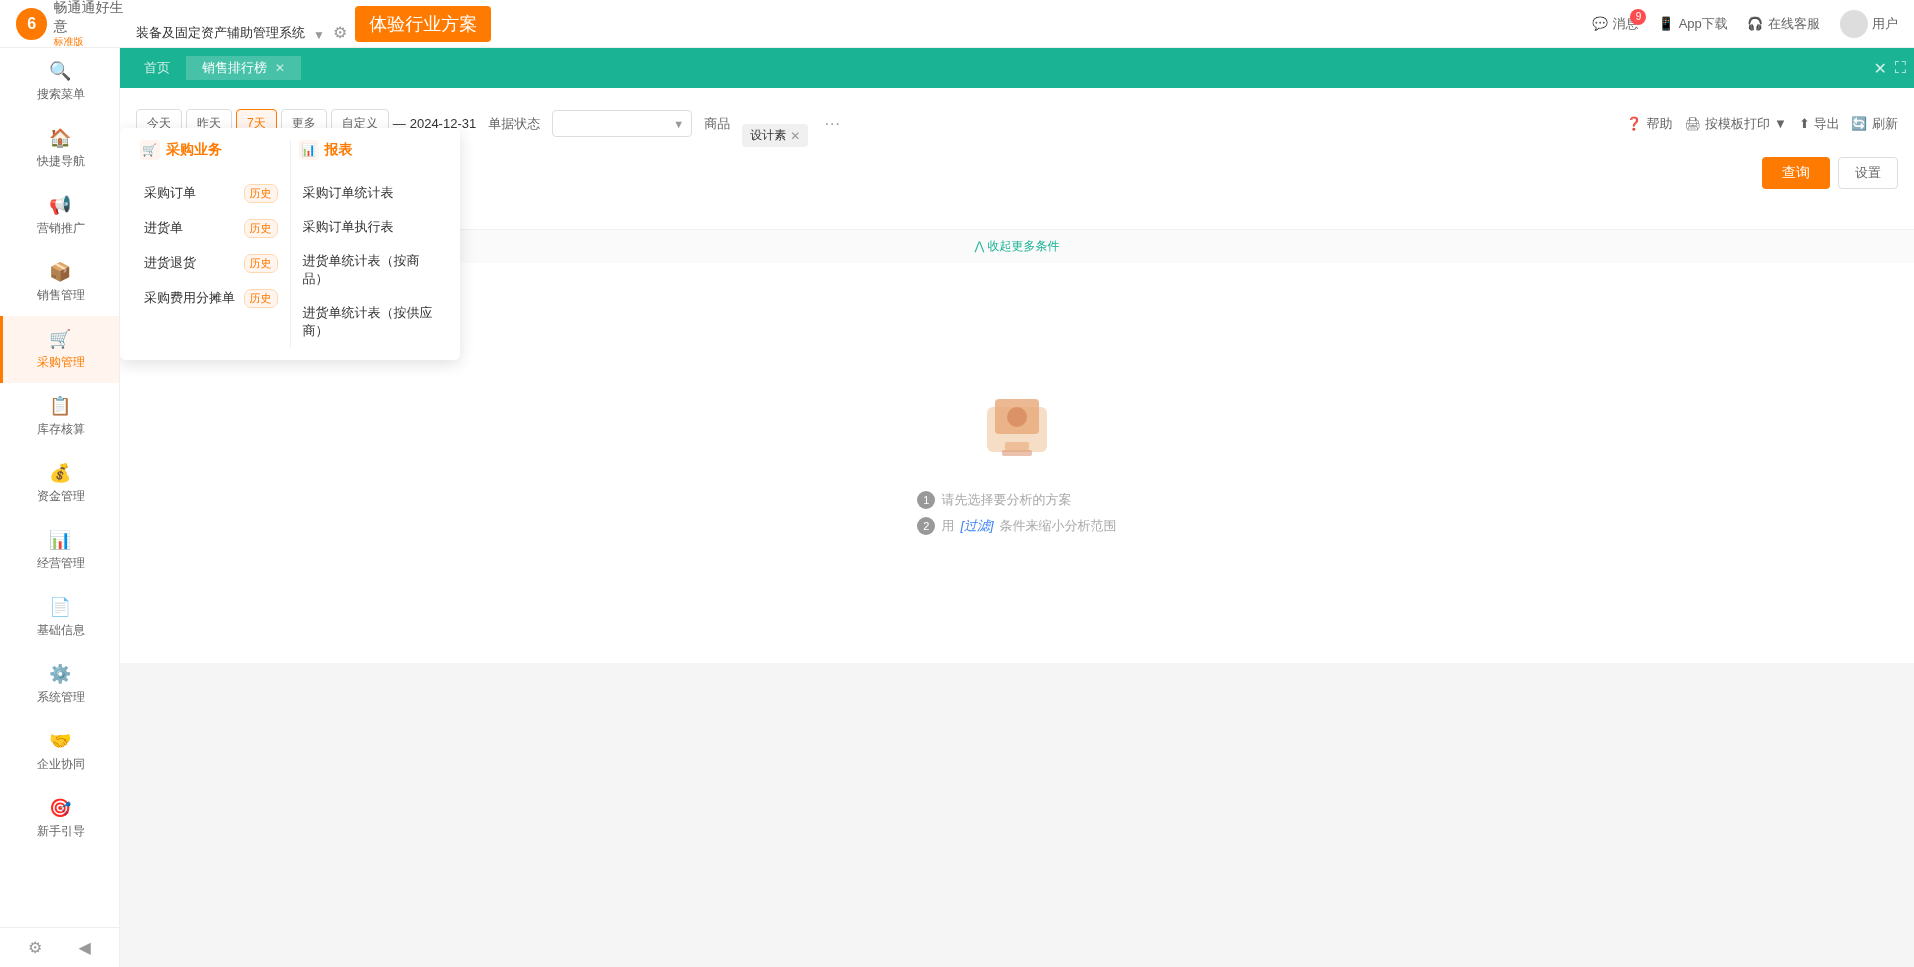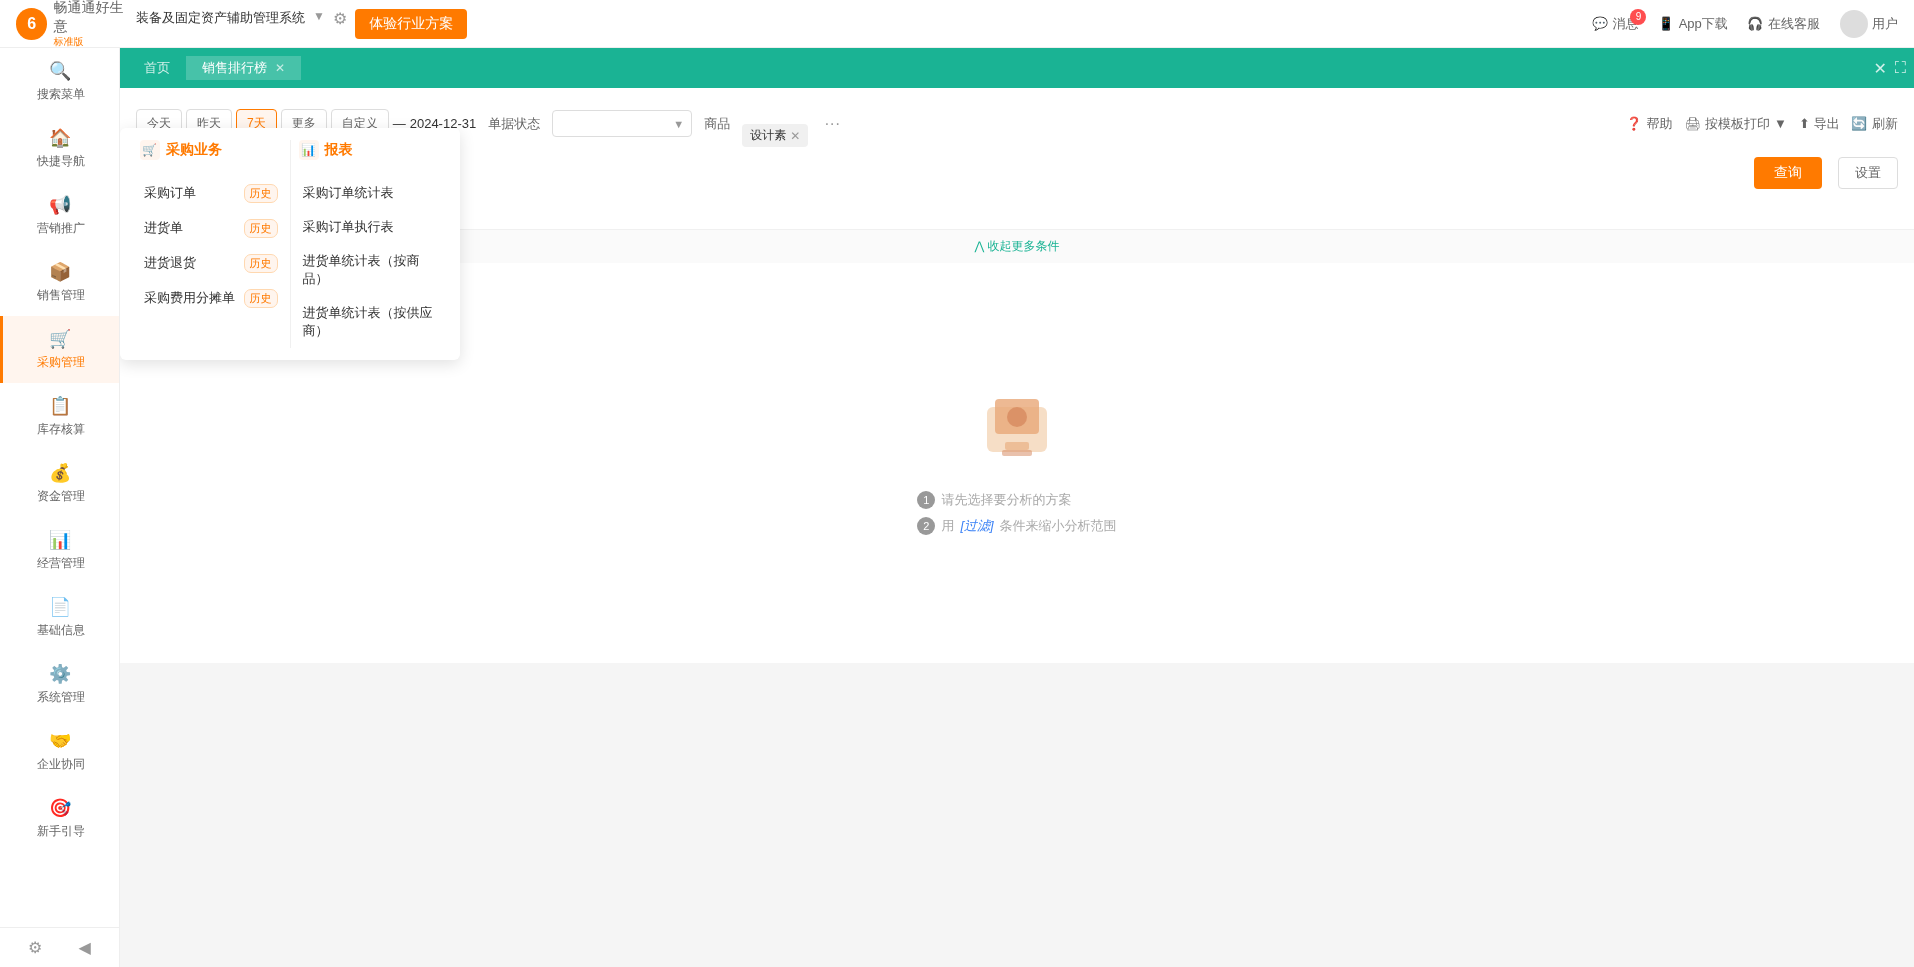--- a/index.html
+++ b/index.html
@@ -32,21 +32,21 @@
       justify-content: center;
       color: white;
       font-size: 16px;
       font-weight: bold;
     }
     .logo-text { font-size: 14px; color: #666; line-height: 1.3; }
     .logo-tag { font-size: 10px; color: #ff7a00; }
 
     .system-title-area {
       display: flex;
-      align-items: flex-start;
+      align-items: flex-end;
       gap: 8px;
       flex: 1;
     }
     .system-title {
       font-size: 13px;
       color: #333;
     }
     .dropdown-arrow {
       color: #999;
       cursor: pointer;
@@ -56,21 +56,21 @@
       color: #999;
       cursor: pointer;
       font-size: 16px;
     }
     .industry-btn {
       background: #ff7a00;
       color: white;
       border: none;
       border-radius: 4px;
       padding: 6px 14px;
-      font-size: 14px;
+      font-size: 18px;
       cursor: pointer;
     }
 
     .header-right {
       display: flex;
       align-items: center;
       gap: 20px;
       margin-left: auto;
     }
     .header-icon-item {
@@ -606,21 +606,21 @@
           <div class="filter-row">
             <span class="filter-label">排名项目</span>
             <div class="select-wrapper">
               <select class="filter-select"><option>金额</option></select>
               <span class="select-arrow">▼</span>
             </div>
 
             <span class="filter-label">业务员</span>
             <span class="dots-btn">···</span>
 
-            <div style="margin-left:auto; display:flex; gap:16px;">
+            <div style="margin-left:auto; display:flex; gap:8px;">
               <button class="search-btn">查询</button>
               <button class="set-btn">设置</button>
             </div>
           </div>
 
           <div class="filter-row">
             <span class="filter-label">客户</span>
             <span class="dots-btn">···</span>
           </div>
 

